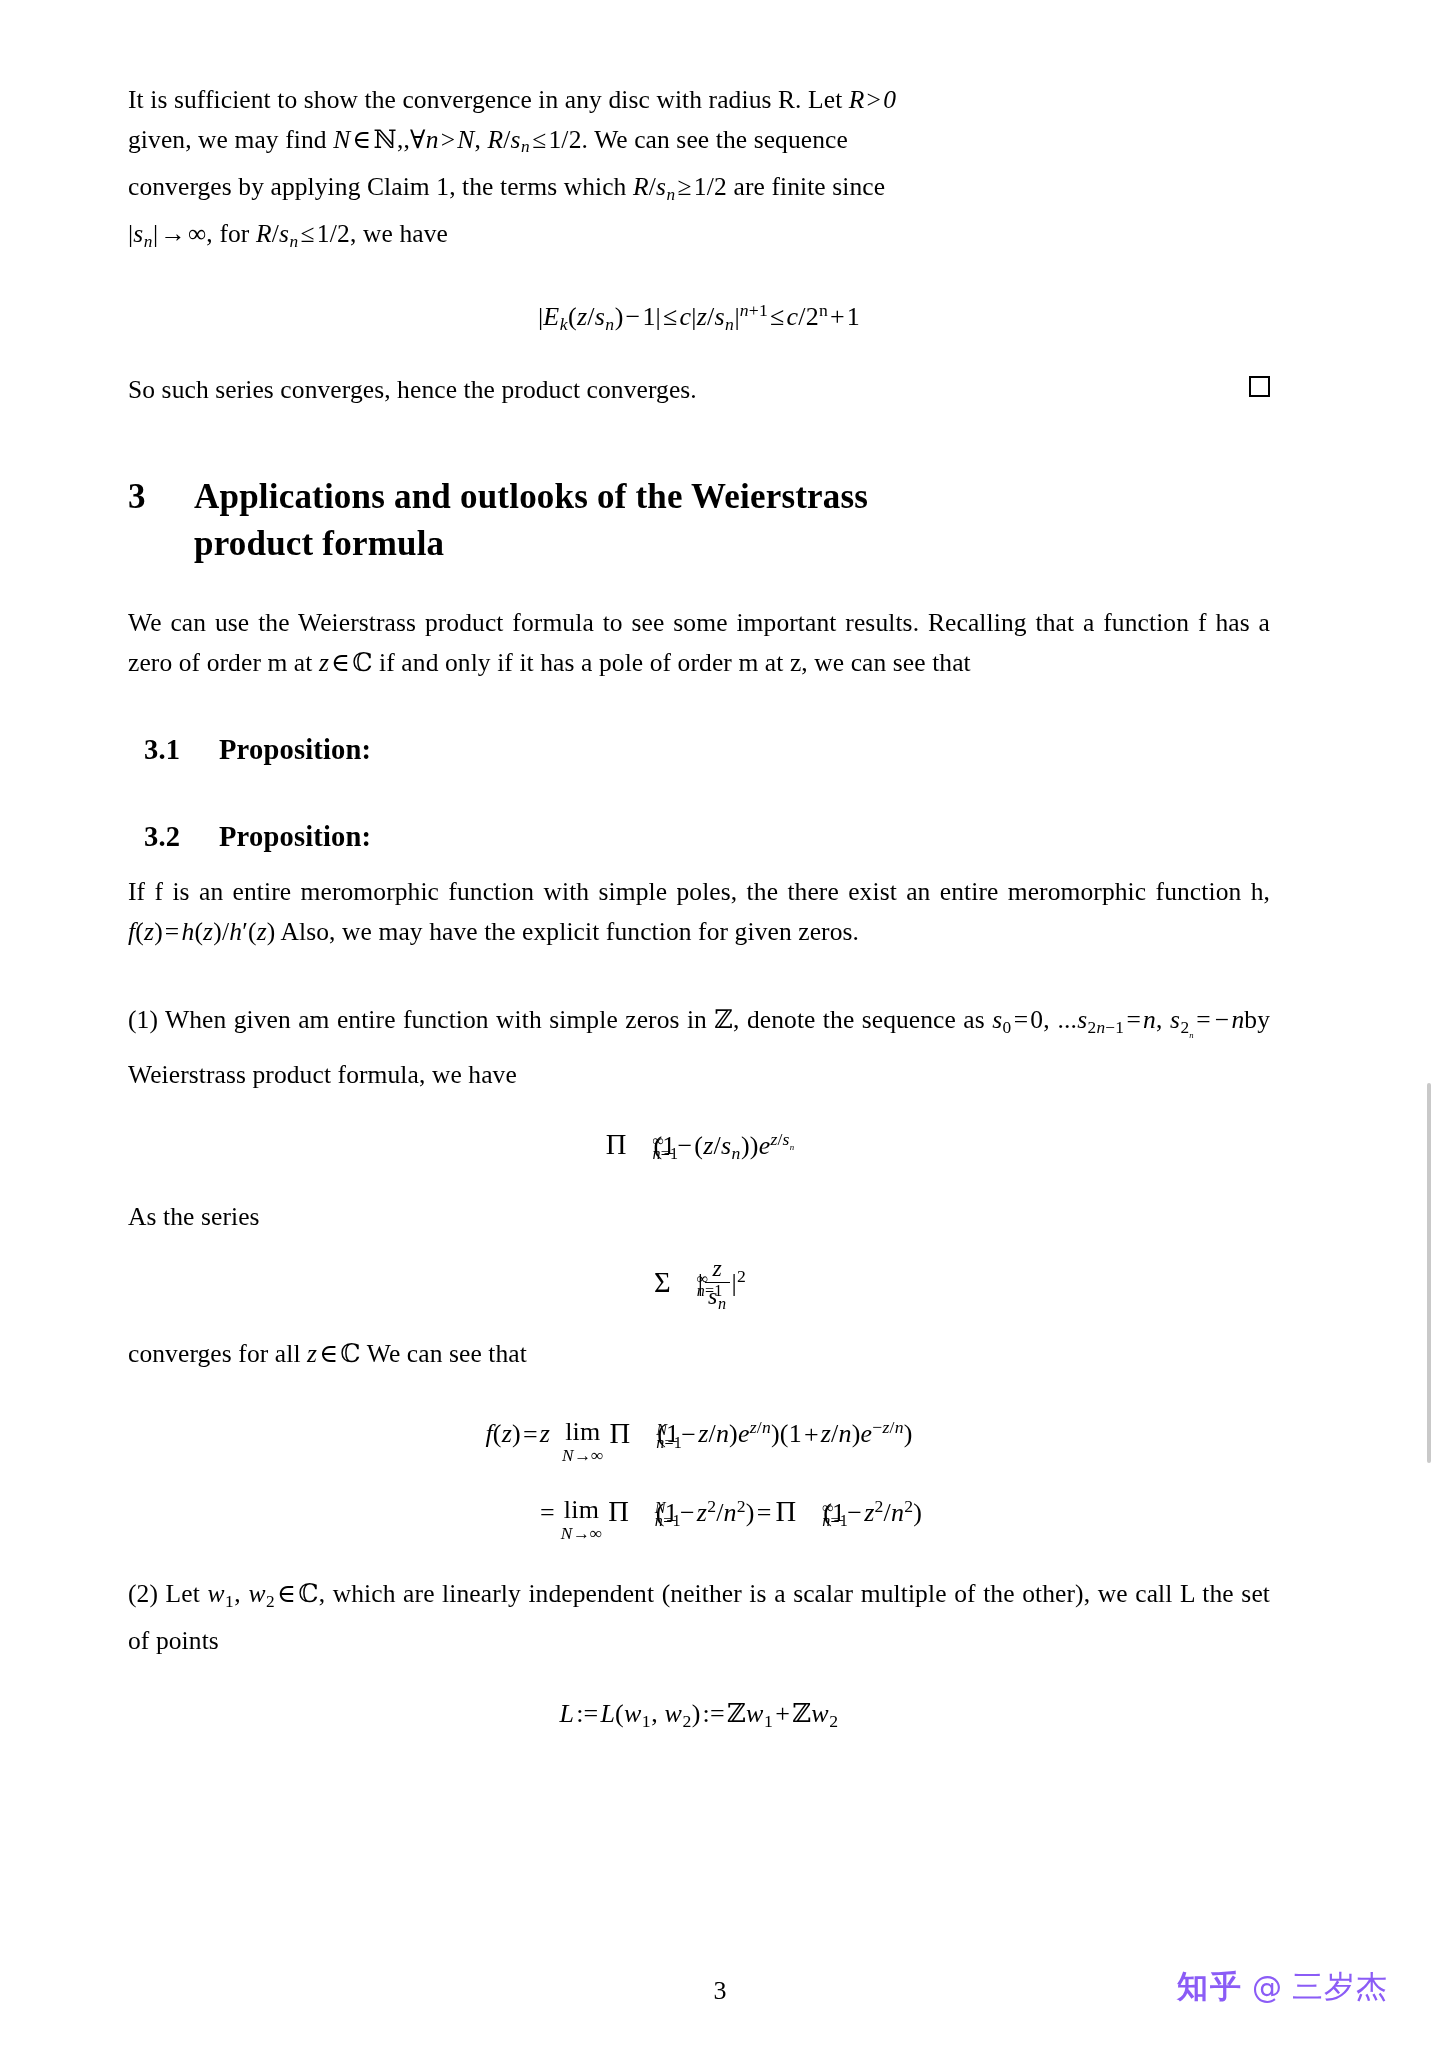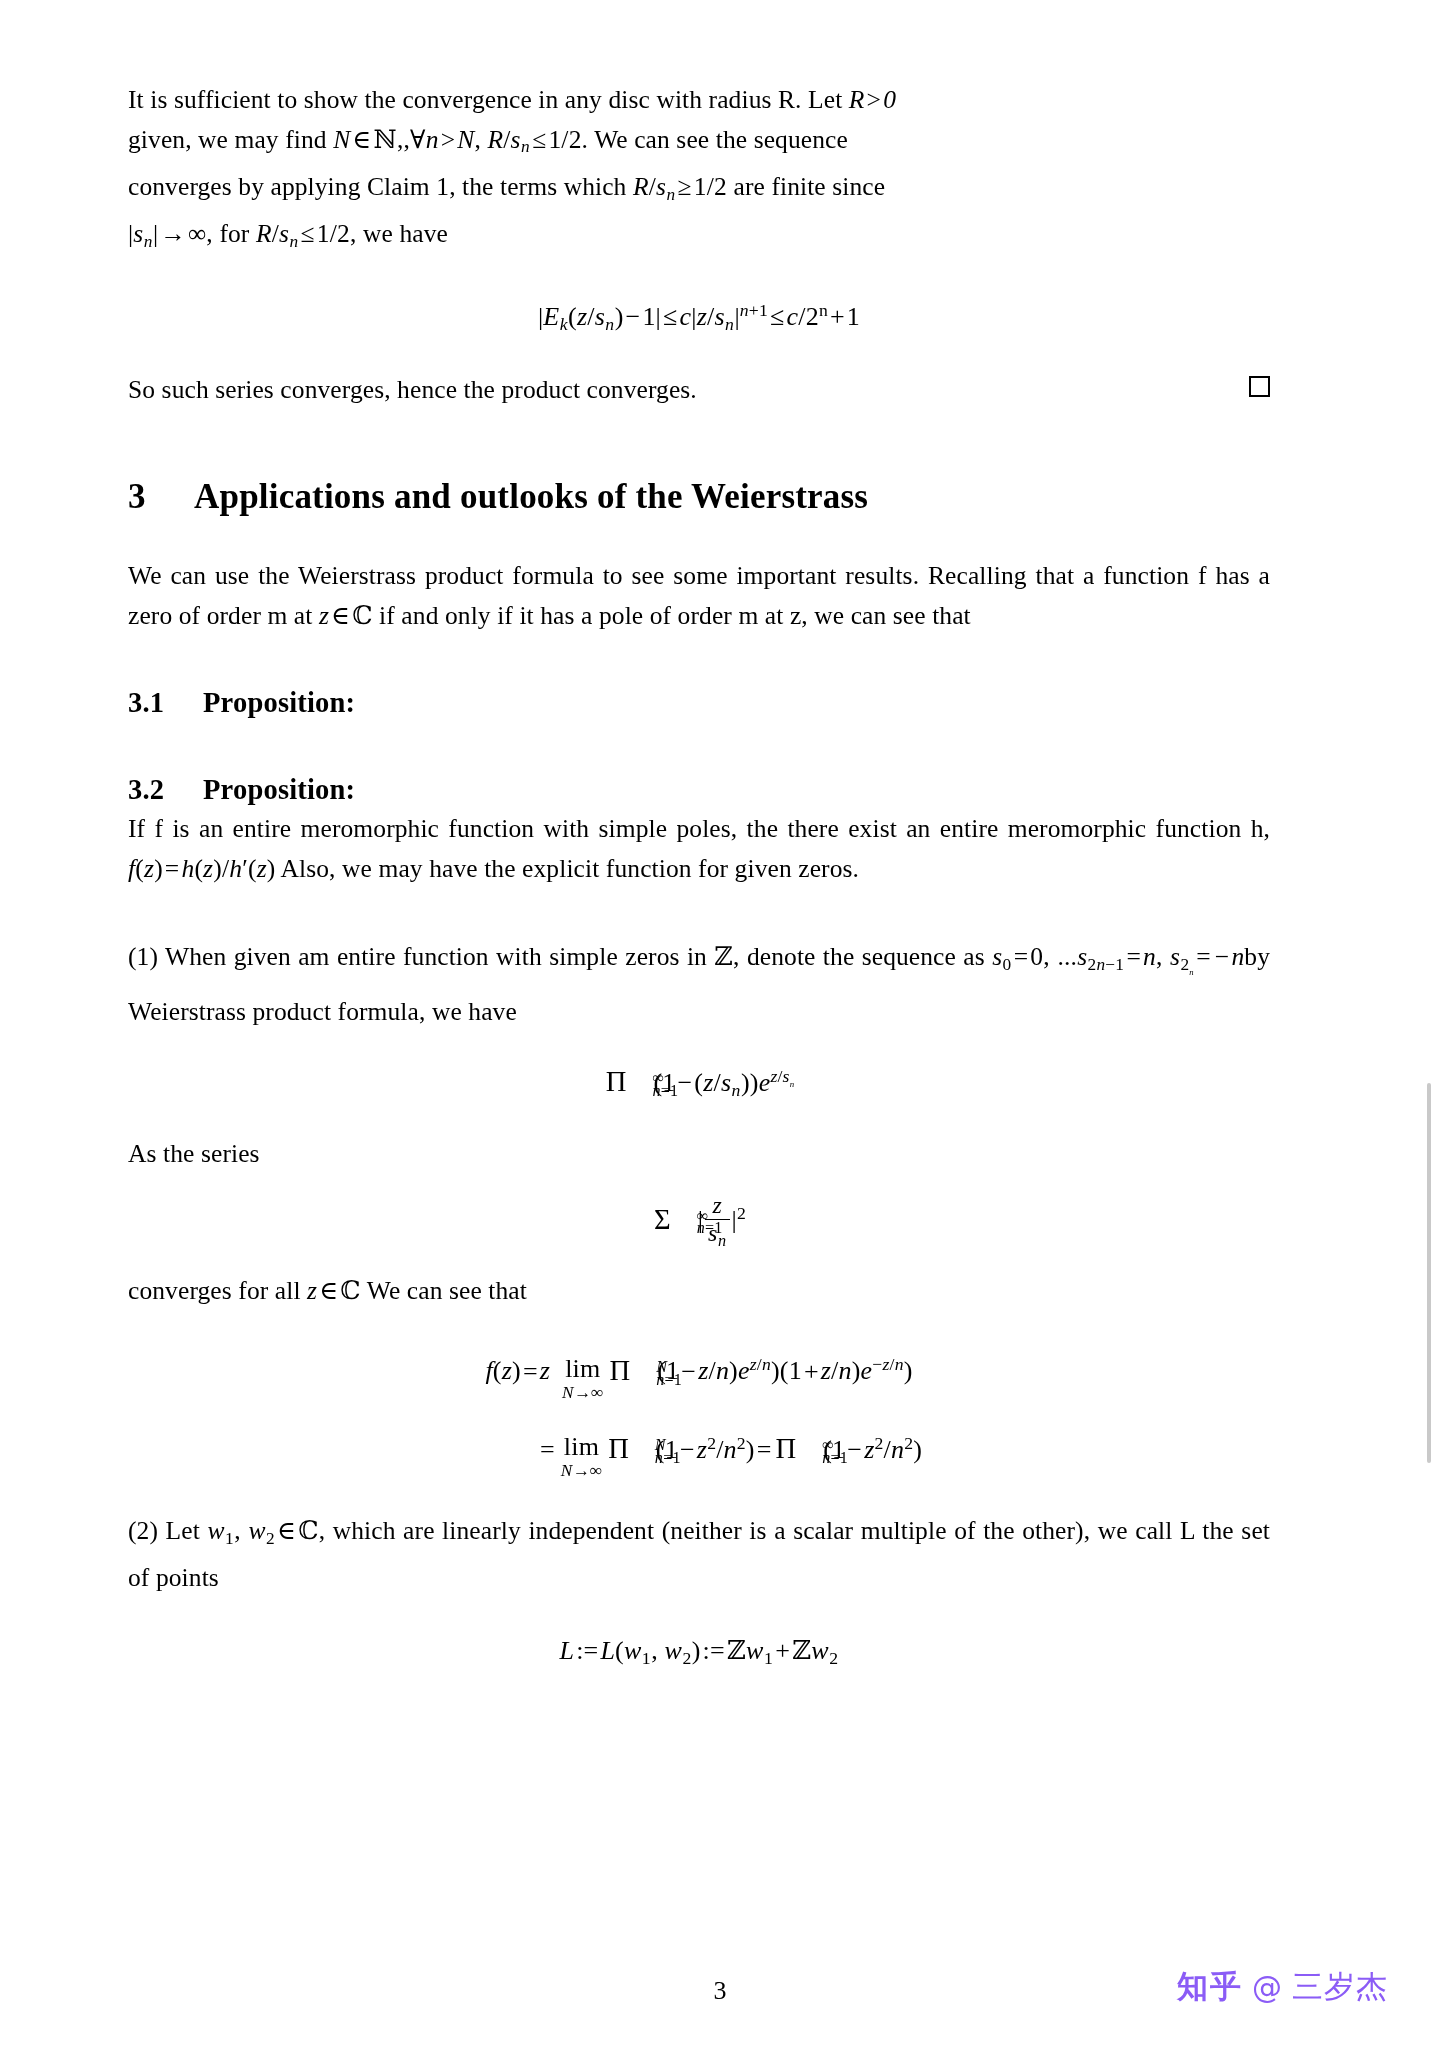--- a/index.html
+++ b/index.html
@@ -83,21 +83,21 @@
   h2.sec .num {
     width: 66px;
     flex: 0 0 66px;
   }
   h2.sec .ttl {
     flex: 1 1 auto;
   }
   .sec-wrap { margin-top: 64px; }
 
   h3.subsec {
-    margin: 0;
+    margin: 16px;
     font-size: 28.5px;
     font-weight: bold;
     line-height: 38px;
     letter-spacing: 0.2px;
     display: flex;
   }
   h3.subsec .num { width: 75px; flex: 0 0 75px; }
   .subsec-wrap { margin-top: 49px; }
   .subsec-body { margin-top: 20px; }
 
@@ -253,20 +253,24 @@
 
     <div class="qed-row" style="margin-top:24px;">
       <p class="para nojust">So such series converges, hence the product converges.</p>
       <div class="qed"></div>
     </div>
 
     <div class="sec-wrap">
       <h2 class="sec">
         <span class="num">3</span>
         <span class="ttl">Applications and outlooks of the Weierstrass</span>
+      </h2>
+      <h2 class="sec">
+        <span class="num"></span>
+        <span class="ttl">product formula</span>
       </h2>
     </div>
 
     <p class="para" style="margin-top:36px;">
       <span>We can use the Weierstrass product formula to see some important results. Recalling that a function f has a zero of order m at </span><span class="m">z<span class="op">∈</span><span class="bb">ℂ</span></span><span> if and only if it has a pole of order m at z, we can see that</span>
     </p>
 
     <div class="subsec-wrap">
       <h3 class="subsec">
         <span class="num">3.1</span>

